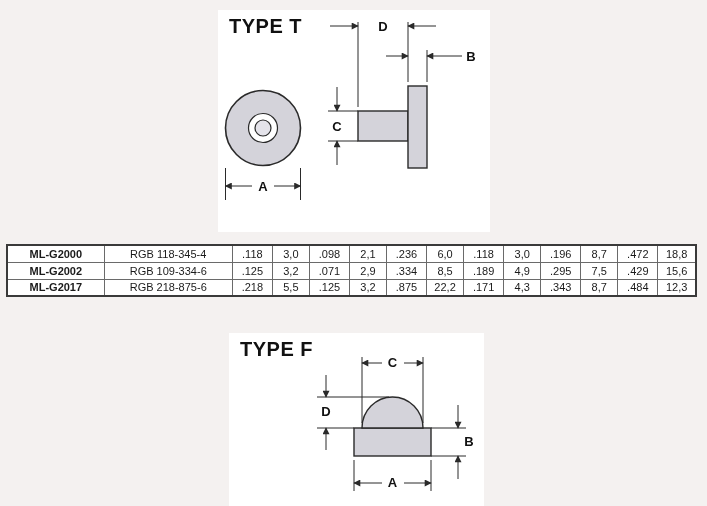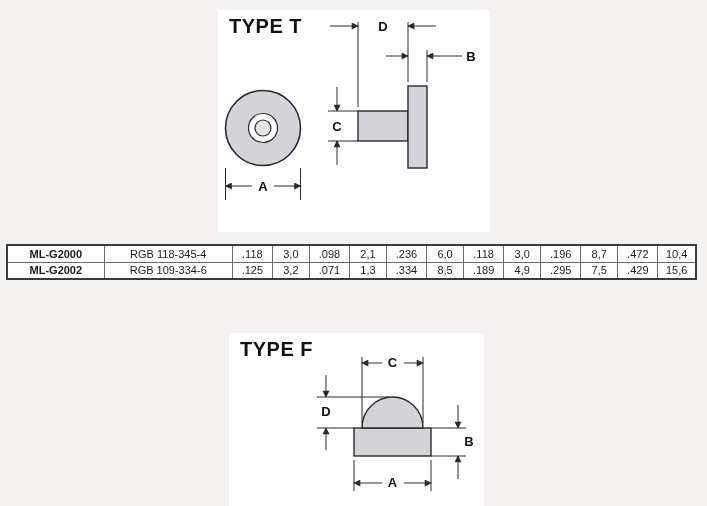--- a/index.html
+++ b/index.html
@@ -140,38 +140,54 @@
         <td>3,0</td>
         <td>.098</td>
         <td>2,1</td>
         <td>.236</td>
         <td>6,0</td>
         <td>.118</td>
         <td>3,0</td>
         <td>.196</td>
         <td>8,7</td>
         <td>.472</td>
-        <td>10,4</td>
+        <td>18,8</td>
       </tr>
       <tr>
         <td class="part">ML-G2002</td>
         <td>RGB 109-334-6</td>
         <td>.125</td>
         <td>3,2</td>
         <td>.071</td>
-        <td>1,3</td>
+        <td>2,9</td>
         <td>.334</td>
         <td>8,5</td>
         <td>.189</td>
         <td>4,9</td>
         <td>.295</td>
         <td>7,5</td>
         <td>.429</td>
         <td>15,6</td>
       </tr>
+      <tr>
+        <td class="part">ML-G2017</td>
+        <td>RGB 218-875-6</td>
+        <td>.218</td>
+        <td>5,5</td>
+        <td>.125</td>
+        <td>3,2</td>
+        <td>.875</td>
+        <td>22,2</td>
+        <td>.171</td>
+        <td>4,3</td>
+        <td>.343</td>
+        <td>8,7</td>
+        <td>.484</td>
+        <td>12,3</td>
+      </tr>
     </tbody>
   </table>
 </div>
 
 <div class="panel" id="type-f-panel">
   <div class="panel-title">TYPE F</div>
   <svg width="255" height="167" viewBox="0 0 255 167">
     <defs>
       <marker id="ar2" viewBox="0 0 10 10" refX="9" refY="5" markerWidth="9" markerHeight="7" orient="auto-start-reverse">
         <path d="M0,0 L10,5 L0,10 z" fill="#2a2a2a"></path>

